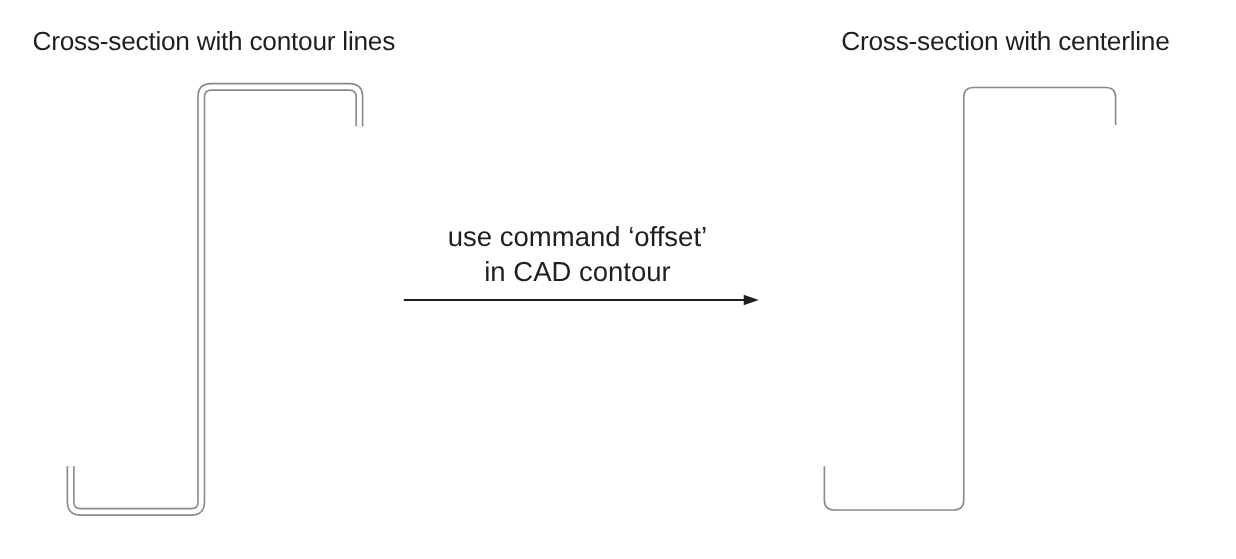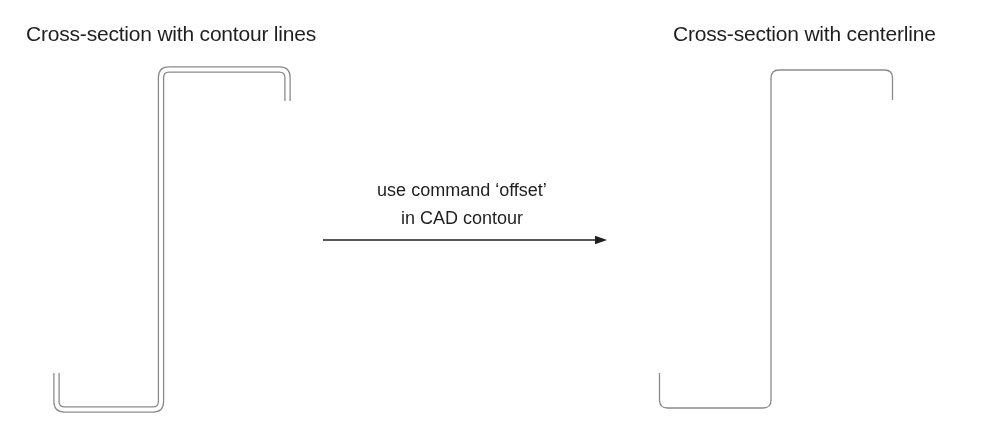--- a/index.html
+++ b/index.html
@@ -20,21 +20,21 @@
     white-space: nowrap;
   }
   #title-left  { left: 26px; }
   #title-right { left: 657px; margin-left: 16px; }
   #annotation {
     position: absolute;
     left: 312px;
     top: 176px;
     width: 300px;
     text-align: center;
-    font-size: 18px;
+    font-size: 22px;
     line-height: 28px;
     color: var(--text-color, #1f1f1f);
     white-space: nowrap;
   }
   #diagram-svg { position: absolute; left: 0; top: 0; }
   .contour-outer { fill: none; stroke: var(--line-gray, #8a8a8a); stroke-width: 6.5; stroke-linecap: butt; }
   .contour-inner { fill: none; stroke: var(--bg, #ffffff);       stroke-width: 3.9; stroke-linecap: butt; }
   .centerline    { fill: none; stroke: var(--line-gray, #8a8a8a); stroke-width: 1.3; stroke-linecap: butt; }
   .arrow-line    { fill: none; stroke: var(--arrow-color, #1f1f1f); stroke-width: 1.6; }
   .arrow-head    { fill: var(--arrow-color, #1f1f1f); stroke: none; }

